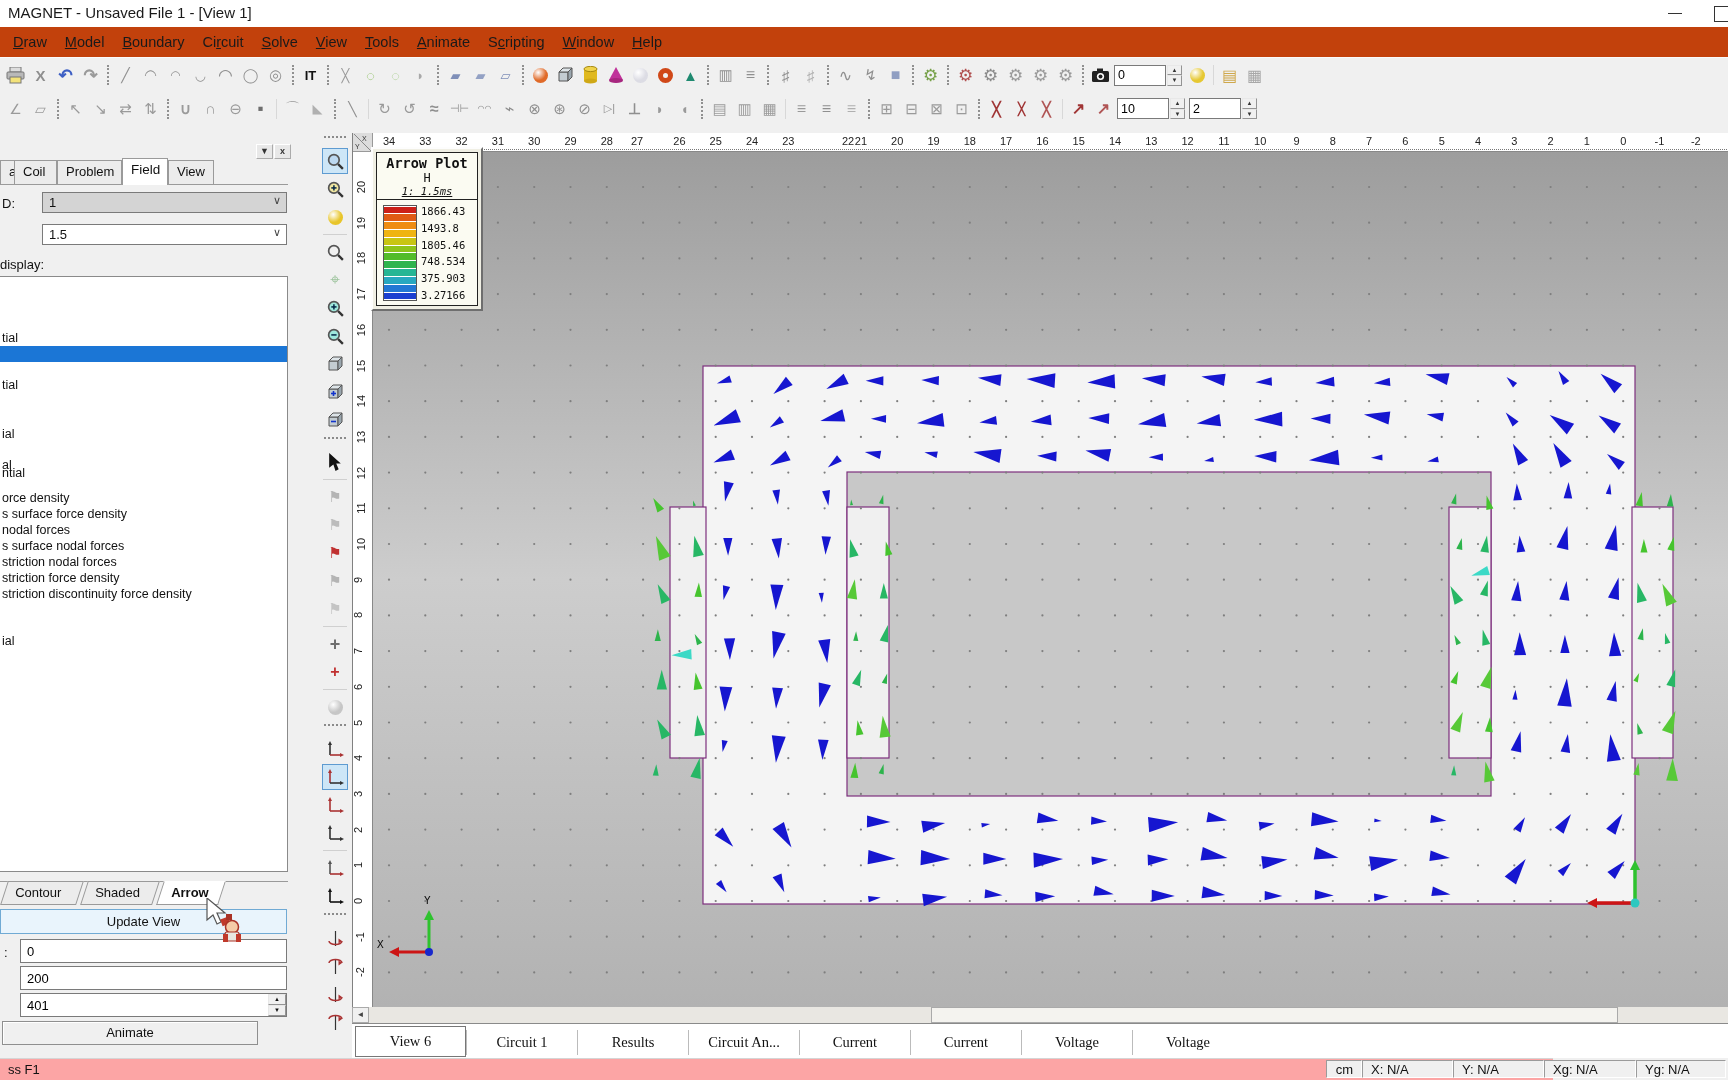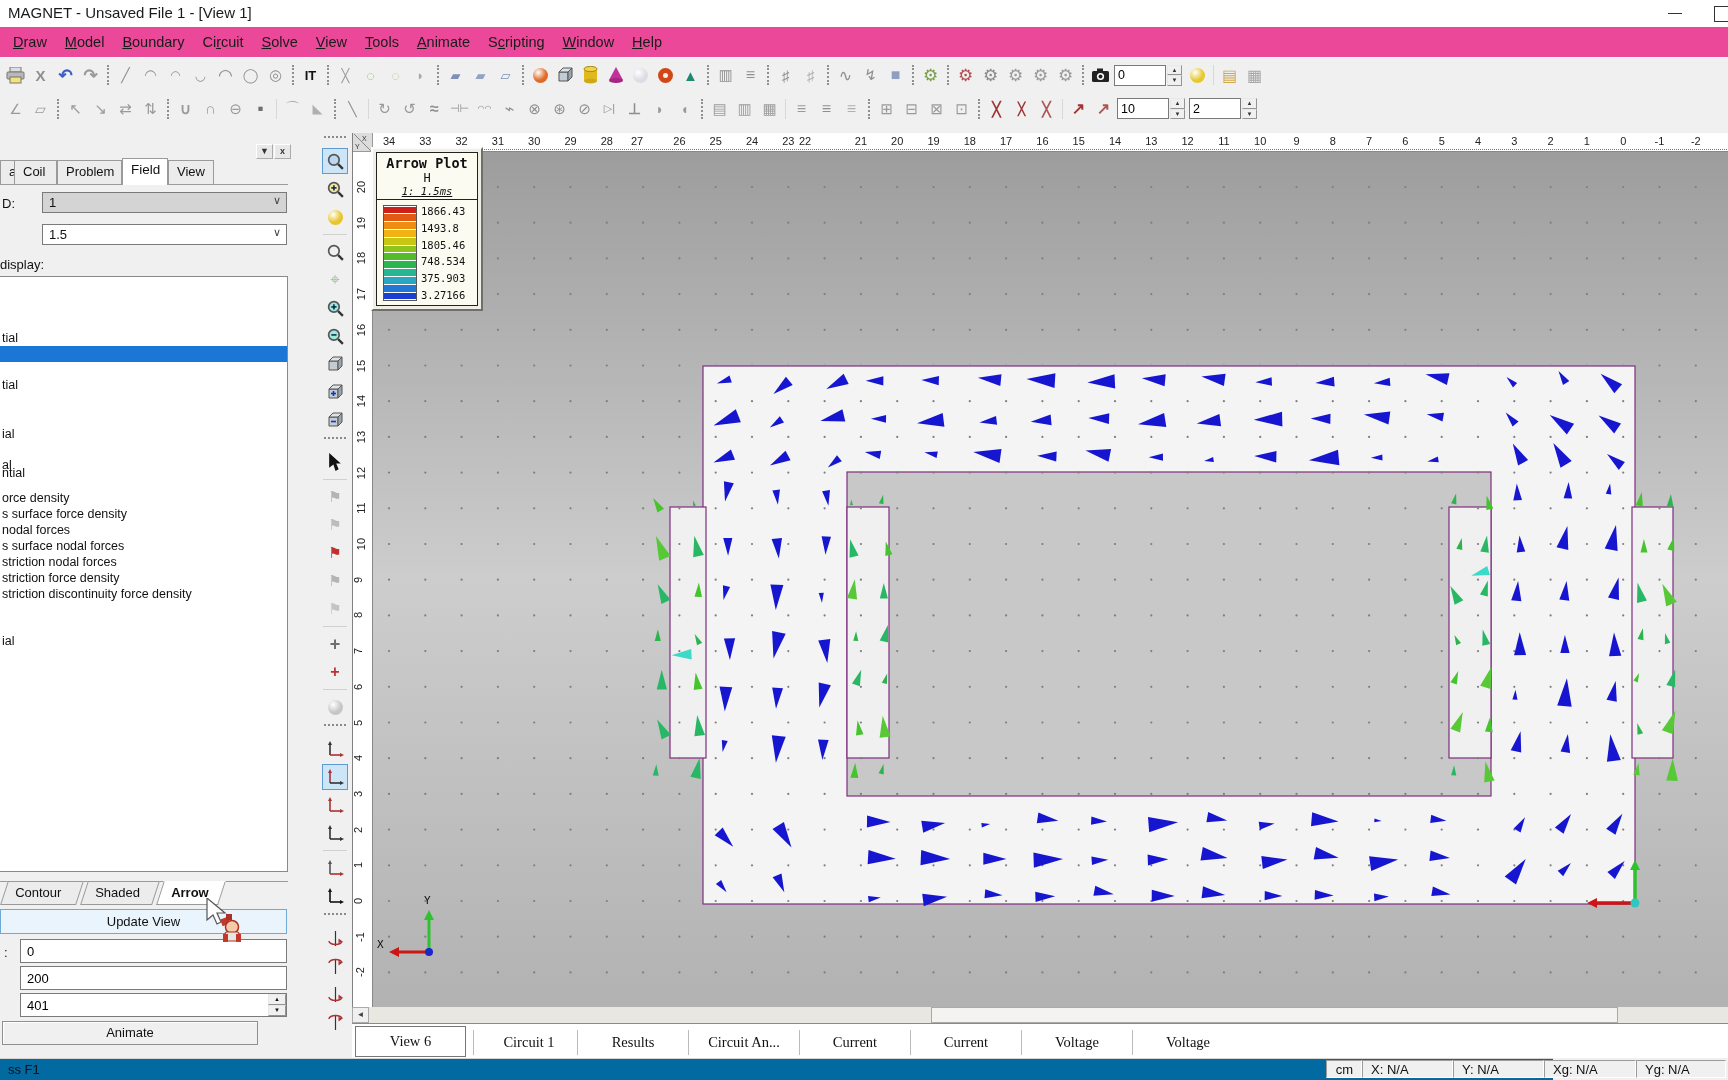--- a/index.html
+++ b/index.html
@@ -4,21 +4,21 @@
 <style>
   html,body{margin:0;padding:0;background:#444;}
   #root{position:relative;width:1728px;height:1080px;overflow:hidden;background:#f0f0f0;
         font-family:"Liberation Sans",sans-serif;color:#111;}
   .abs{position:absolute;}
   
   #titlebar{left:0;top:0;width:1728px;height:27px;background:#fff;}
   #title{left:8px;top:4px;font-size:15px;color:#1a1a1a;}
   #min-btn{left:1652px;top:0;width:46px;height:27px;text-align:center;line-height:25px;font-size:14px;color:#333;}
   #max-btn{left:1714px;top:6px;width:18px;height:14px;border:1.5px solid #333;background:#fff;}
-  #menubar{left:0;top:27px;width:1728px;height:30px;background:#ec4899;display:flex;align-items:center;padding-left:4px;box-sizing:border-box;}
+  #menubar{left:0;top:27px;width:1728px;height:30px;background:#c2410c;display:flex;align-items:center;padding-left:4px;box-sizing:border-box;}
   .menu-item{padding:3px 9px;font-size:14.5px;color:#1a1a1a;}
   .menu-item u{text-decoration:underline;}
   
   .tbar{left:0;width:1728px;background:#f0f0f0;display:flex;align-items:center;padding-left:3px;box-sizing:border-box;}
   #tb1{top:57px;height:35px;border-top:1px solid #fafafa;}
   #tb2{top:92px;height:33px;}
   .icon{width:23px;height:23px;margin:0 1px;display:flex;align-items:center;justify-content:center;
         font-size:15px;color:#8a8a8a;flex:none;overflow:hidden;}
   .sep-v{border-left:2px dotted #909090;height:20px;margin:0 4px;flex:none;}
   .sep-l{border-left:1px solid #d8d8d8;height:20px;margin:0 3px;flex:none;}
@@ -82,21 +82,21 @@
   #legend-bar div{flex:1;margin:0.5px 0;}
   #legend-vals{display:flex;flex-direction:column;justify-content:space-between;height:96px;margin-left:4px;font-size:10.5px;}
   
   #hscroll{left:352px;top:1007px;width:1376px;height:16px;background:#e9e7e2;}
   #hs-left{left:0;top:0;width:17px;height:16px;background:#f0f0f0;border:1px solid #aaa;box-sizing:border-box;font-size:8px;text-align:center;line-height:14px;color:#444;}
   #hs-thumb{left:579px;top:0;width:687px;height:16px;background:#f4f3ef;border:1px solid #aaa;box-sizing:border-box;}
   #doc-tabs{left:352px;top:1023px;width:1376px;height:35px;background:#fff;border-top:1px solid #8a8a8a;box-sizing:border-box;}
   .dtab{position:absolute;top:6px;width:111px;text-align:center;font-family:"Liberation Serif",serif;font-size:14.5px;
         border-left:1px solid #bbb;padding:4px 0;box-sizing:border-box;white-space:nowrap;overflow:hidden;}
   .dtab.active{top:2px;border:1px solid #777;background:#fff;padding:6px 0;z-index:2;}
-  #statusbar{left:0;top:1058px;width:1553px;height:22px;background:#0369a1;border-top:1px solid #d5d5d5;box-sizing:border-box;display:flex;}
+  #statusbar{left:0;top:1058px;width:1553px;height:22px;background:#fca5a5;border-top:1px solid #d5d5d5;box-sizing:border-box;display:flex;}
   .st-pane{border:1px solid;border-color:#9b9b9b #fff #fff #9b9b9b;height:18px;margin-top:1px;font-size:13px;
            display:flex;align-items:center;padding:0 8px;box-sizing:border-box;background:#f0f0f0;flex:none;}
   
   #cursor-sprite{left:205px;top:898px;z-index:50;}
 </style>
 </head>
 <body>
 
 <div id="root">
 
@@ -520,21 +520,21 @@
         <span class="rx-num" style="left: 88.6px;">32</span>
         <span class="rx-num" style="left: 124.9px;">31</span>
         <span class="rx-num" style="left: 161.2px;">30</span>
         <span class="rx-num" style="left: 197.5px;">29</span>
         <span class="rx-num" style="left: 233.8px;">28</span>
         <span class="rx-num" style="left: 264px;">27</span>
         <span class="rx-num" style="left: 306.4px;">26</span>
         <span class="rx-num" style="left: 342.7px;">25</span>
         <span class="rx-num" style="left: 379px;">24</span>
         <span class="rx-num" style="left: 415.3px;">23</span>
-        <span class="rx-num" style="left: 432px;">22</span>
+        <span class="rx-num" style="left: 475px;">22</span>
         <span class="rx-num" style="left: 487.9px;">21</span>
         <span class="rx-num" style="left: 524.2px;">20</span>
         <span class="rx-num" style="left: 560.5px;">19</span>
         <span class="rx-num" style="left: 596.8px;">18</span>
         <span class="rx-num" style="left: 633.1px;">17</span>
         <span class="rx-num" style="left: 669.4px;">16</span>
         <span class="rx-num" style="left: 705.7px;">15</span>
         <span class="rx-num" style="left: 742px;">14</span>
         <span class="rx-num" style="left: 778.3px;">13</span>
         <span class="rx-num" style="left: 814.6px;">12</span>
@@ -1679,21 +1679,21 @@
     </div>
   </div>
 
   <div class="abs" id="hscroll">
     <div class="abs" id="hs-left">◄</div>
     <div class="abs" id="hs-thumb"></div>
   </div>
 
   <div class="abs" id="doc-tabs">
       <div class="dtab active" style="left: 3px;">View 6</div>
-      <div class="dtab" style="left: 114px; margin-left: 7px;">Circuit 1</div>
+      <div class="dtab" style="left: 114px;">Circuit 1</div>
       <div class="dtab" style="left: 225px;">Results</div>
       <div class="dtab" style="left: 336px;">Circuit An...</div>
       <div class="dtab" style="left: 447px;">Current</div>
       <div class="dtab" style="left: 558px;">Current</div>
       <div class="dtab" style="left: 669px;">Voltage</div>
       <div class="dtab" style="left: 780px;">Voltage</div>
     </div>
 
   <div class="abs" id="statusbar">
     <div class="st-pane" style="width:1326px;border:none;background:none;">ss F1</div>

